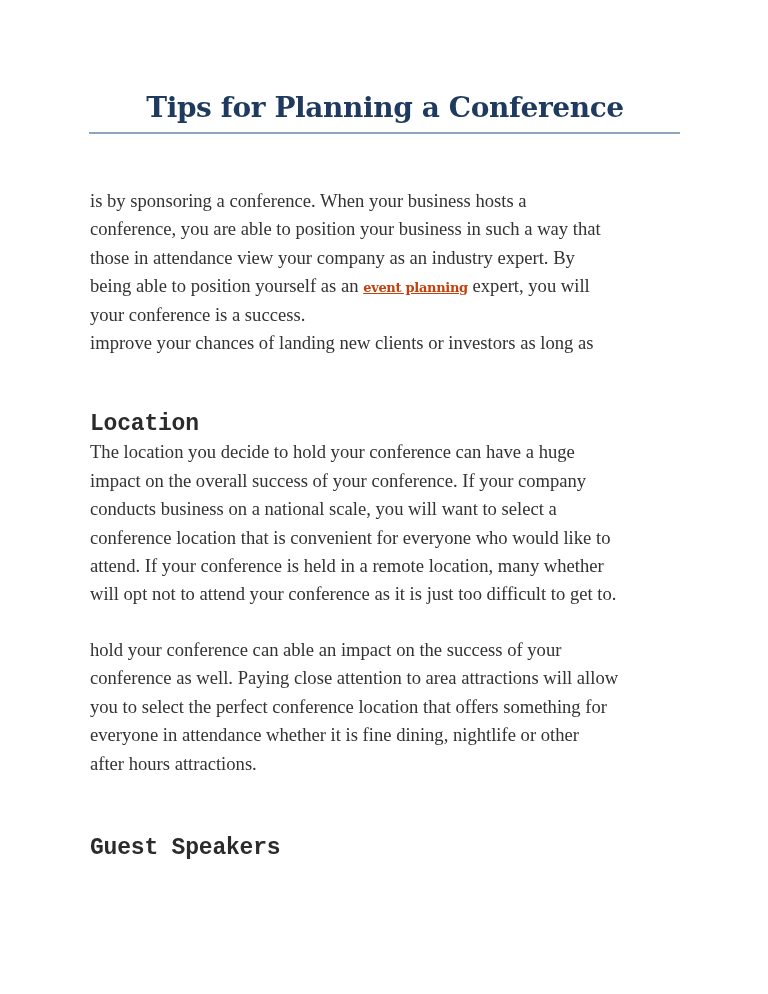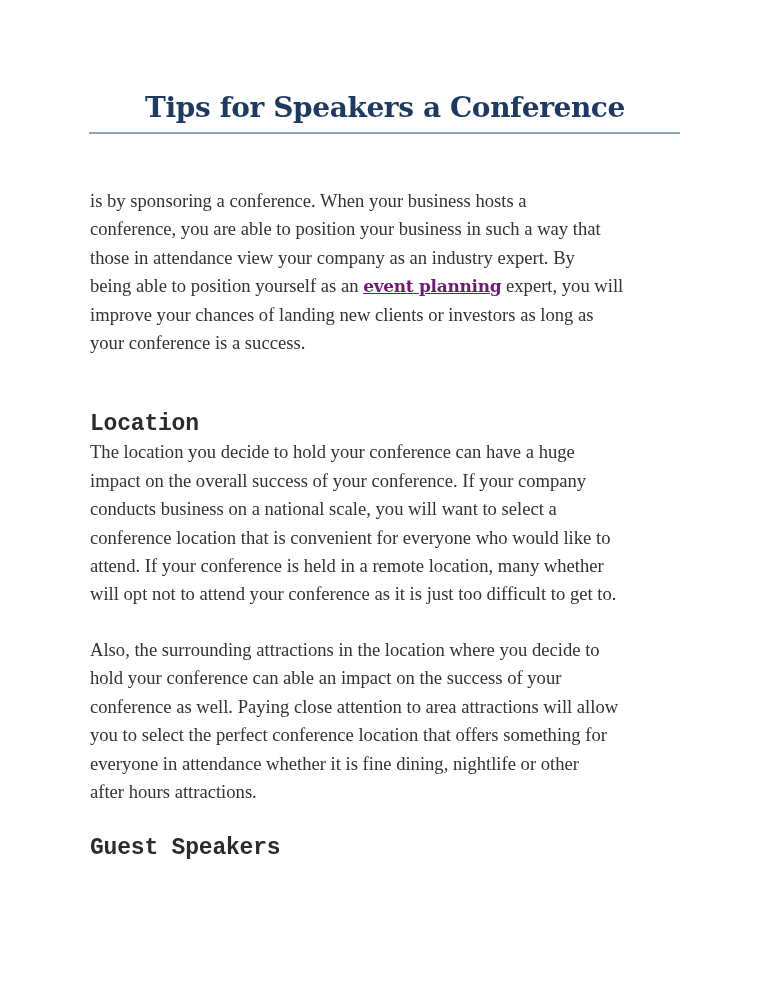--- a/index.html
+++ b/index.html
@@ -61,62 +61,61 @@
       font-weight: bold;
       font-size: 23px;
       color: #2b2b2b;
       display: block;
       height: 28.4px;
       line-height: 28.4px;
       white-space: nowrap;
       letter-spacing: -0.2px;
     }
     .link {
-      color: #701a75;
+      color: #c2410c;
       font-weight: bold;
       text-decoration: underline;
       font-family: "DejaVu Serif", serif;
-      font-size: 17px;
+      font-size: 13px;
       letter-spacing: -0.3px;
       cursor: pointer;
     }
     #intro { top: 187px; }
     #location { top: 410px; }
     #location2 { top: 636px; }
     #guest { top: 834px; }
   </style>
 </head>
 <body>
 
 <div class="page">
 
-  <div class="title">Tips for Speakers a Conference</div>
+  <div class="title">Tips for Planning a Conference</div>
   <div class="title-rule"></div>
 
   <div class="block" id="intro">
     <span class="line">is by sponsoring a conference.  When your business hosts a</span>
     <span class="line">conference, you are able to position your business in such a way that</span>
     <span class="line">those in attendance view your company as an industry expert.  By</span>
     <span class="line"><span>being able to position yourself as an </span><a class="link">event planning</a><span> expert, you will</span></span>
+    <span class="line">your conference is a success.</span>
     <span class="line">improve your chances of landing new clients or investors as long as</span>
-    <span class="line">your conference is a success.</span>
   </div>
 
   <div class="block" id="location">
     <span class="heading">Location</span>
     <span class="line">The location you decide to hold your conference can have a huge</span>
     <span class="line">impact on the overall success of your conference.  If your company</span>
     <span class="line">conducts business on a national scale, you will want to select a</span>
     <span class="line">conference location that is convenient for everyone who would like to</span>
     <span class="line">attend.  If your conference is held in a remote location, many whether</span>
     <span class="line">will opt not to attend your conference as it is just too difficult to get to.</span>
   </div>
 
   <div class="block" id="location2">
-    <span class="line">Also, the surrounding attractions in the location where you decide to</span>
     <span class="line">hold your conference can able an impact on the success of your</span>
     <span class="line">conference as well.  Paying close attention to area attractions will allow</span>
     <span class="line">you to select the perfect conference location that offers something for</span>
     <span class="line">everyone in attendance whether it is fine dining, nightlife or other</span>
     <span class="line">after hours attractions.</span>
   </div>
 
   <div class="block" id="guest">
     <span class="heading">Guest Speakers</span>
   </div>

